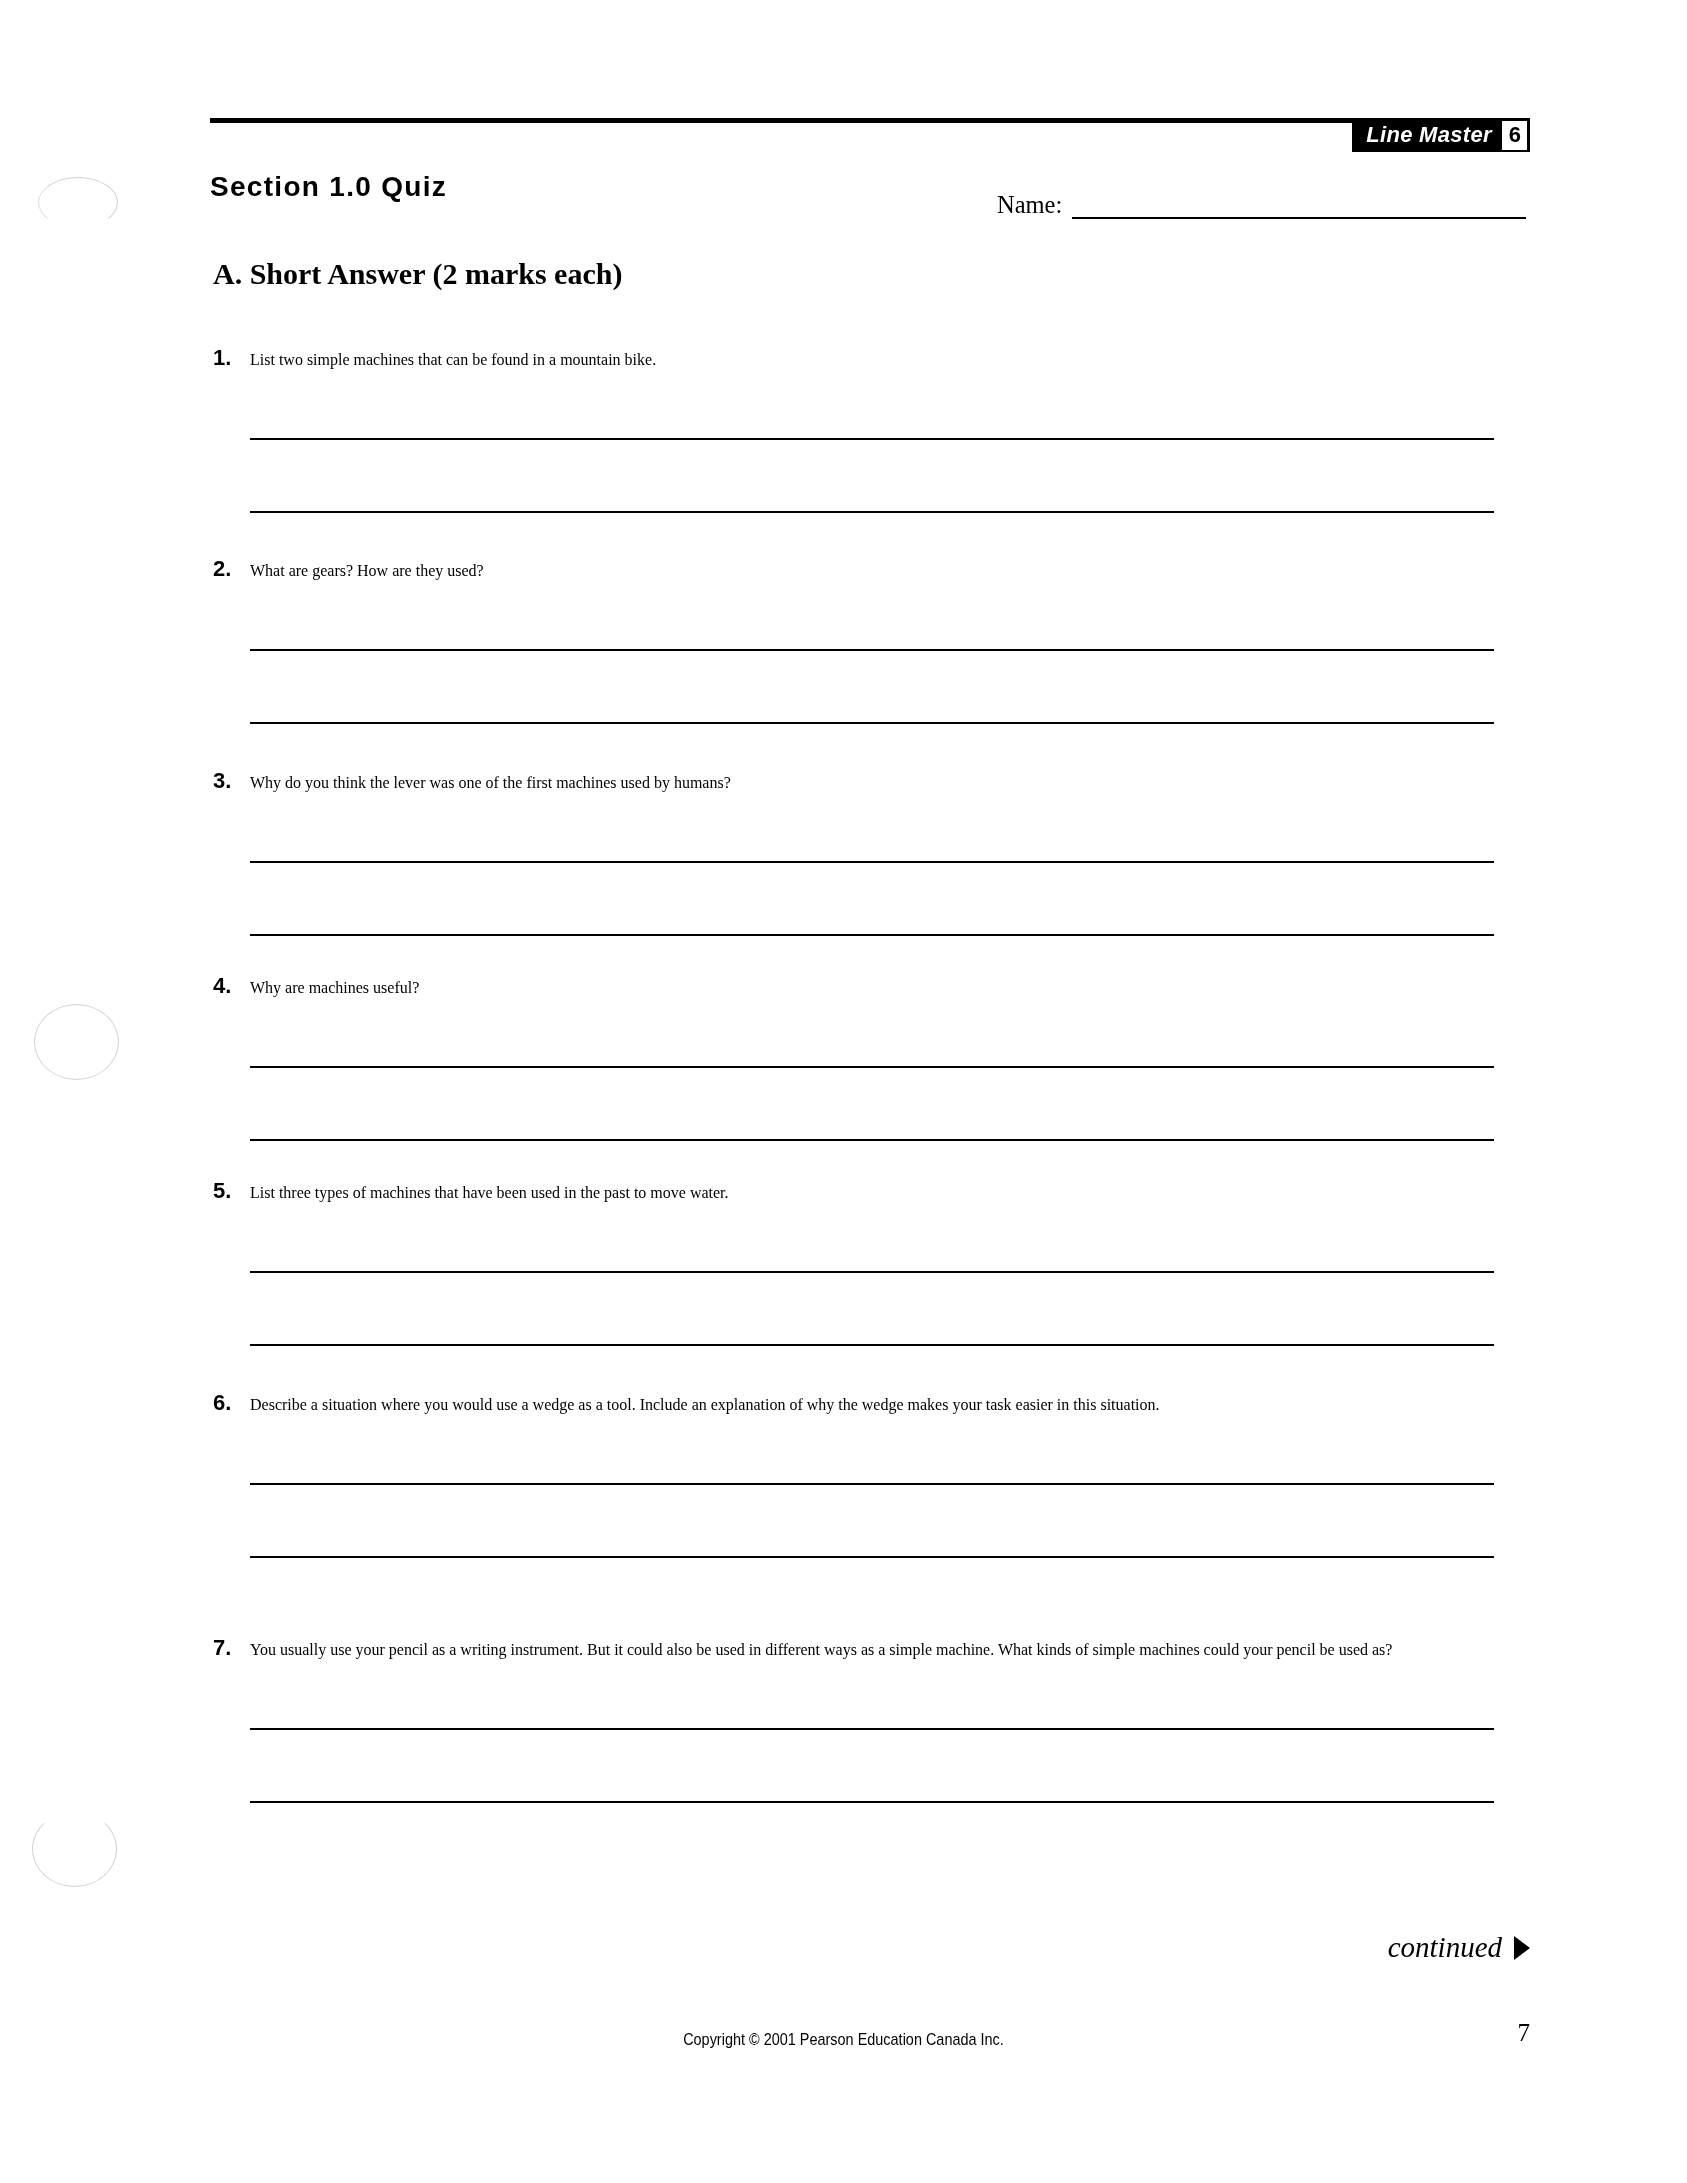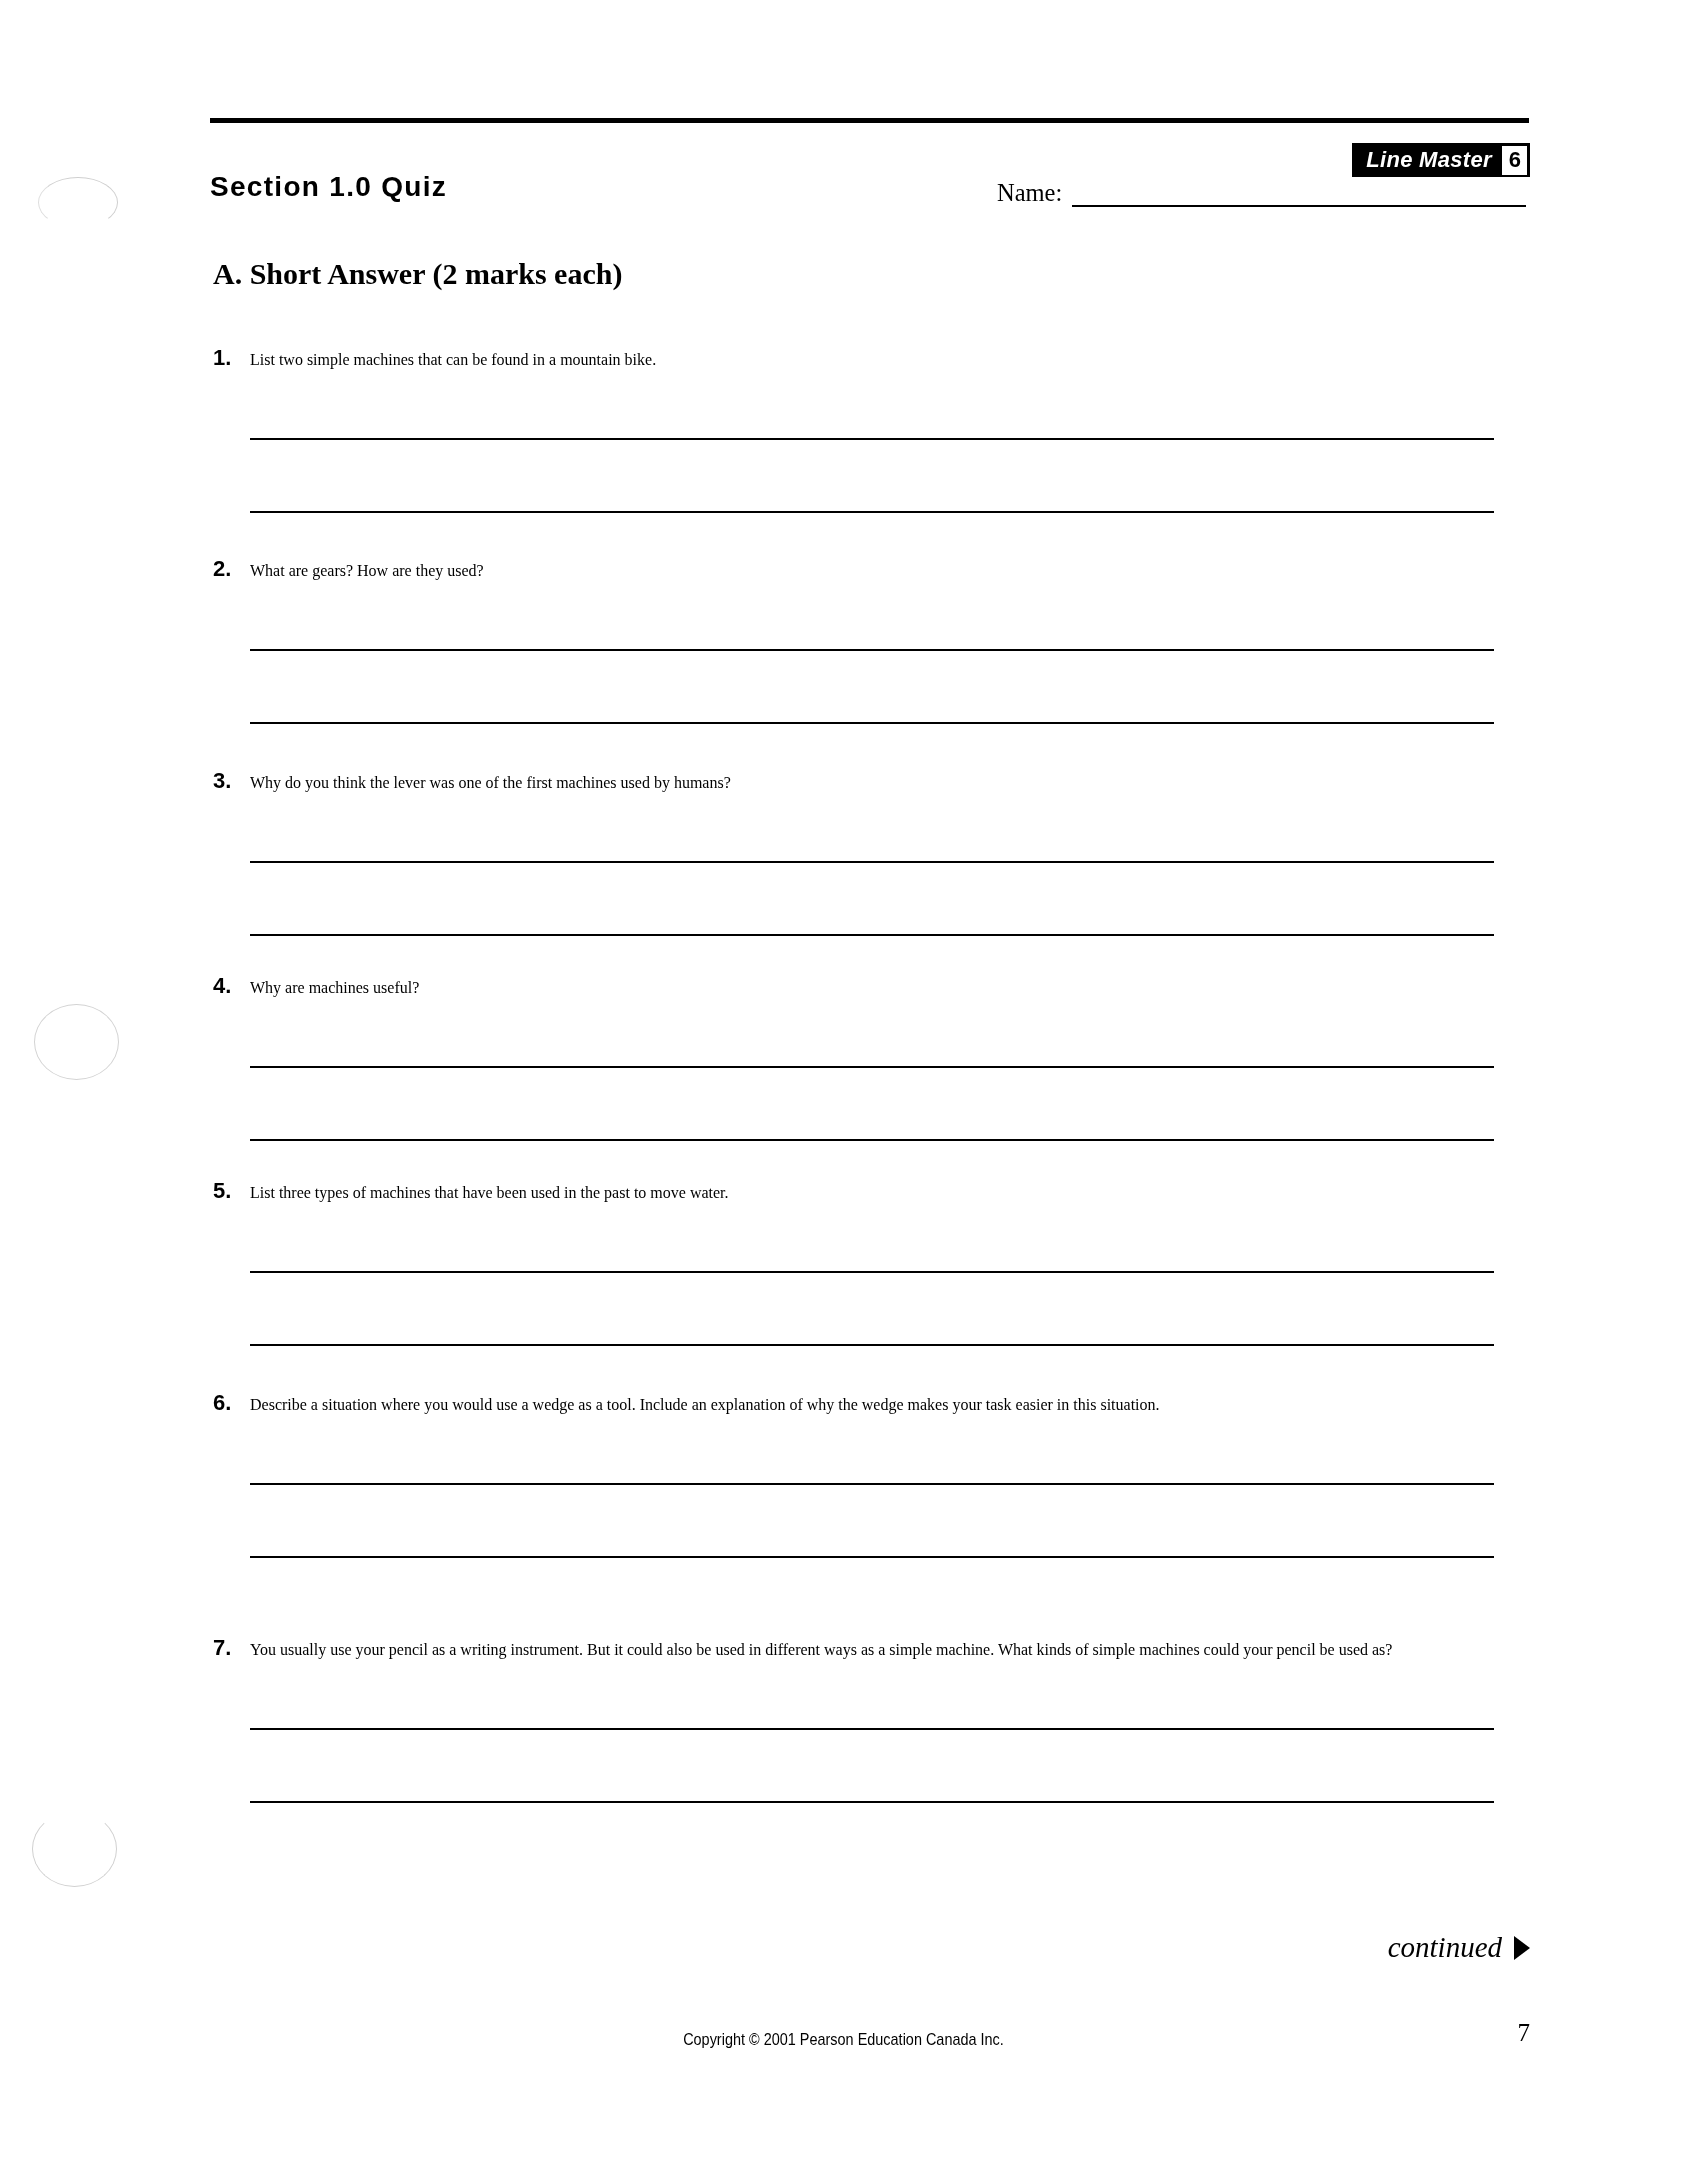--- a/index.html
+++ b/index.html
@@ -67,21 +67,20 @@
   
   .lm-badge {
     position: absolute;
     right: 157px;
     top: 118px;
     height: 34px;
     background: #000000;
     display: flex;
     align-items: center;
     padding: 0 0 0 14.6px;
-    margin-top: 25px;
   }
   .lm-text {
     color: #ffffff;
     font-family: "Liberation Sans", "DejaVu Sans", sans-serif;
     font-weight: bold;
     font-style: italic;
     font-size: 22px;
     letter-spacing: 0.3px;
     padding-right: 10.6px;
     white-space: nowrap;
@@ -114,21 +113,21 @@
     top: 0;
     font-family: Liberation Sans, sans-serif;
     font-weight: bold;
     font-size: 28px;
     letter-spacing: 1.3px;
     white-space: nowrap;
   }
   .name-block {
     position: absolute;
     left: 787px;
-    top: 8px;
+    top: 20px;
     display: flex;
     align-items: flex-end;
     width: 529px;
     text-align: right;
   }
   .name-label {
     font-family: "Liberation Serif", "DejaVu Serif", serif;
     font-size: 24.5px;
     white-space: nowrap;
     padding-right: 9.3px;

